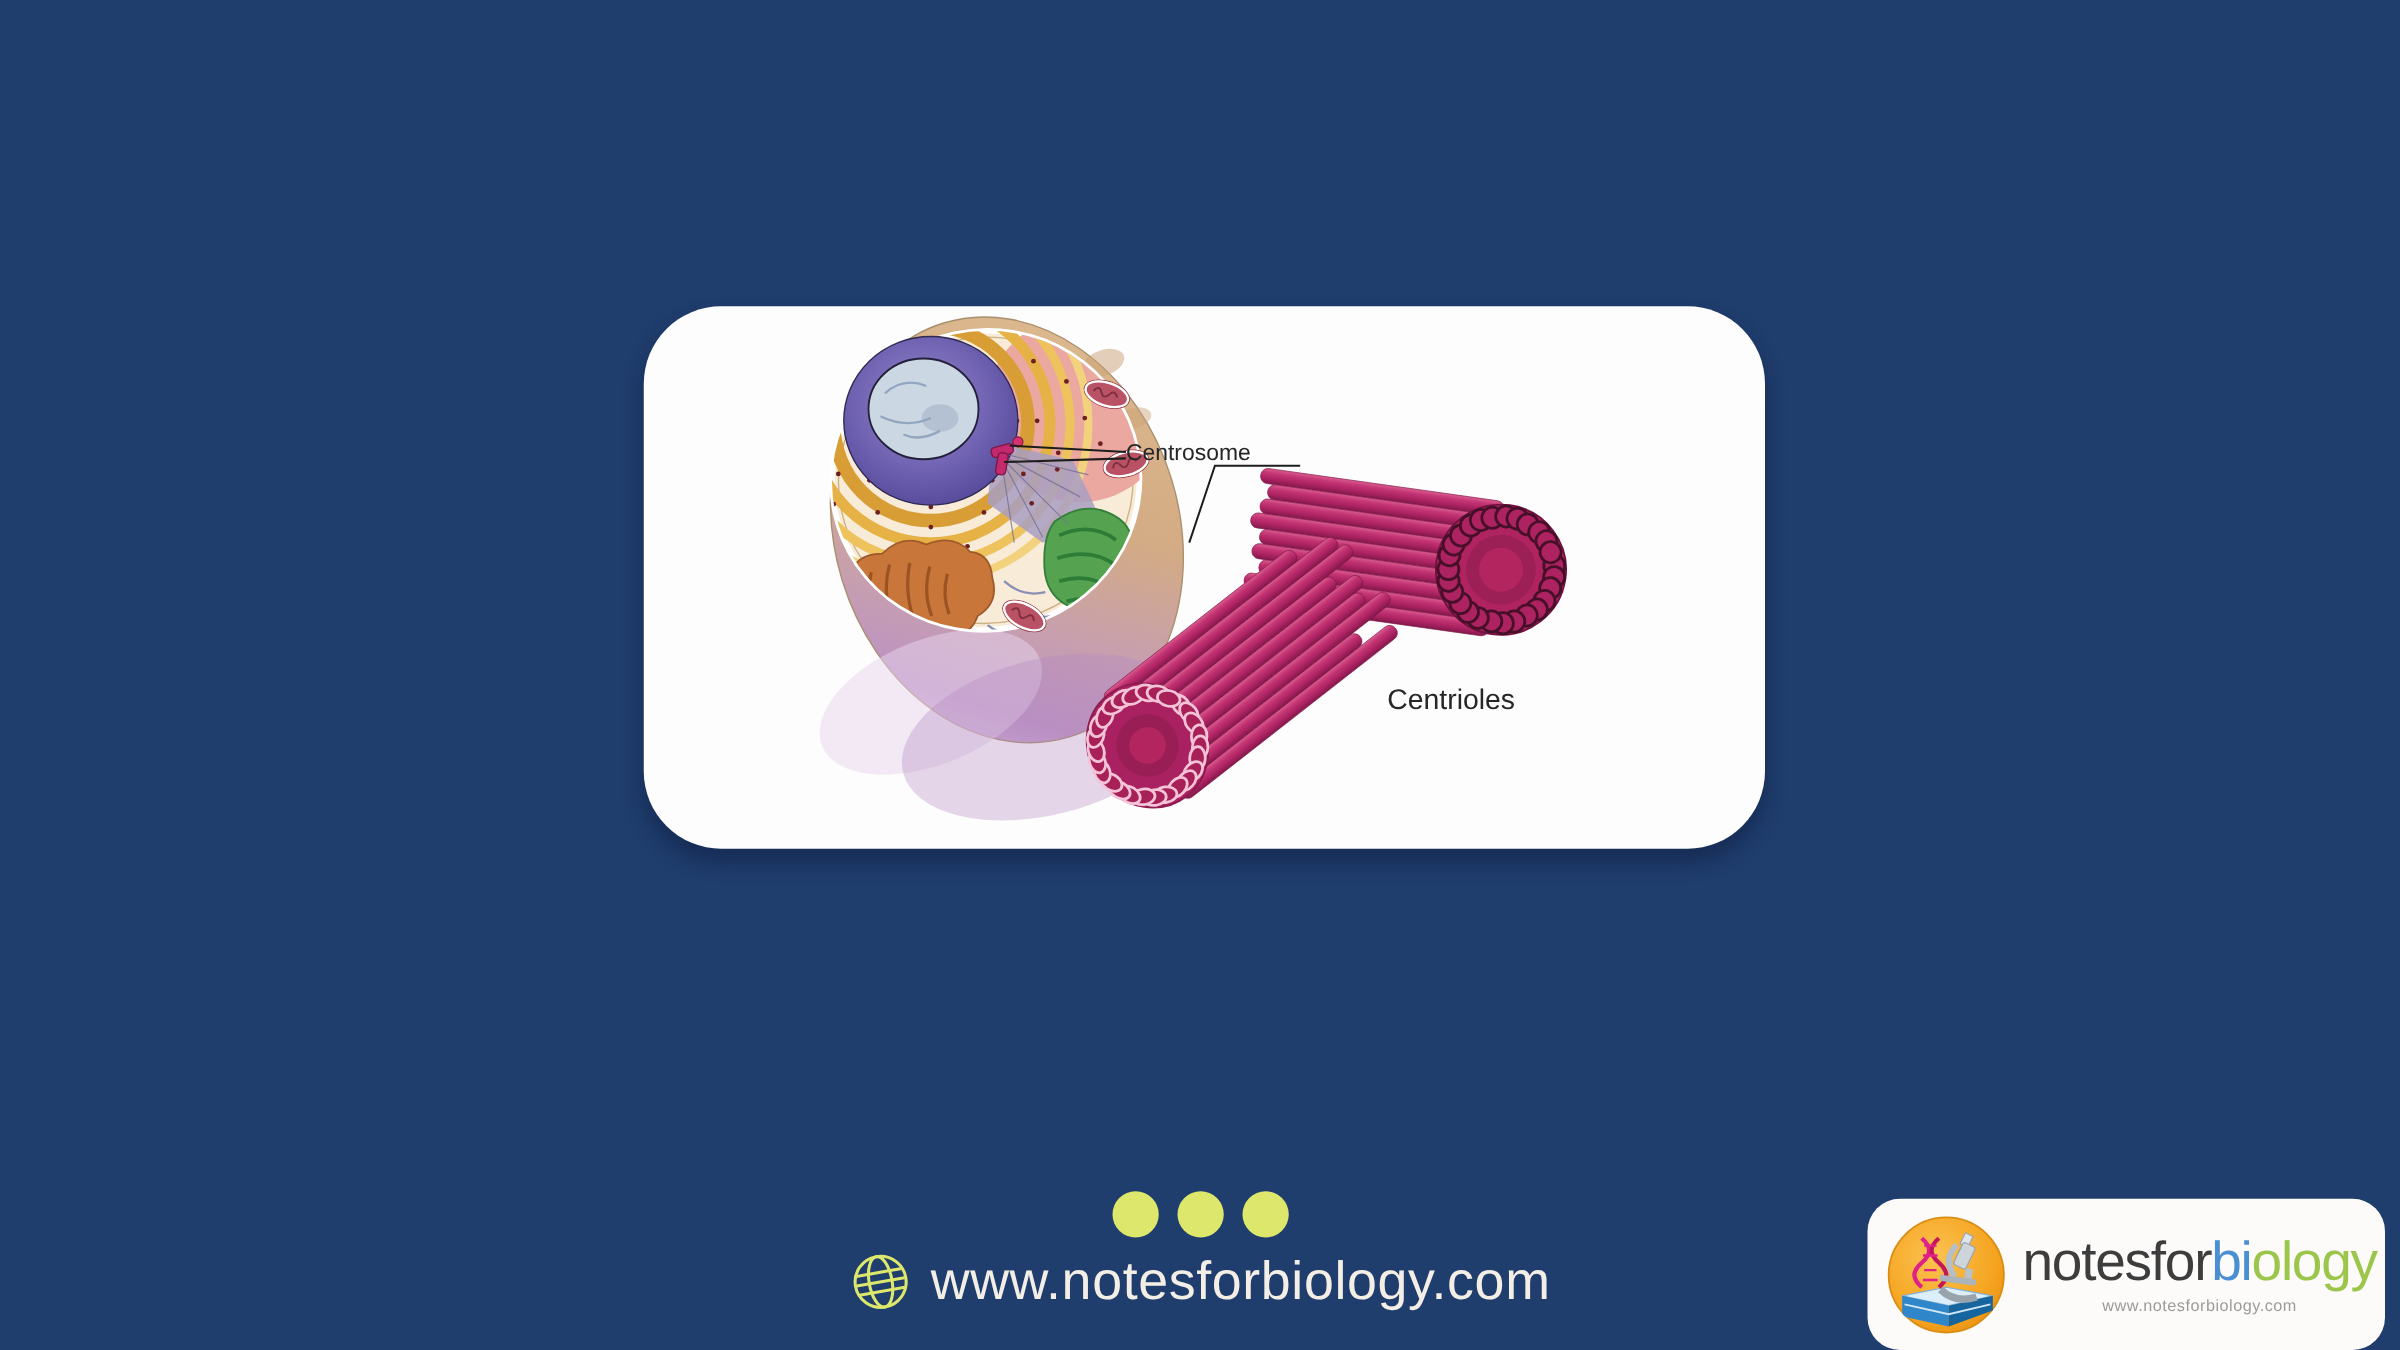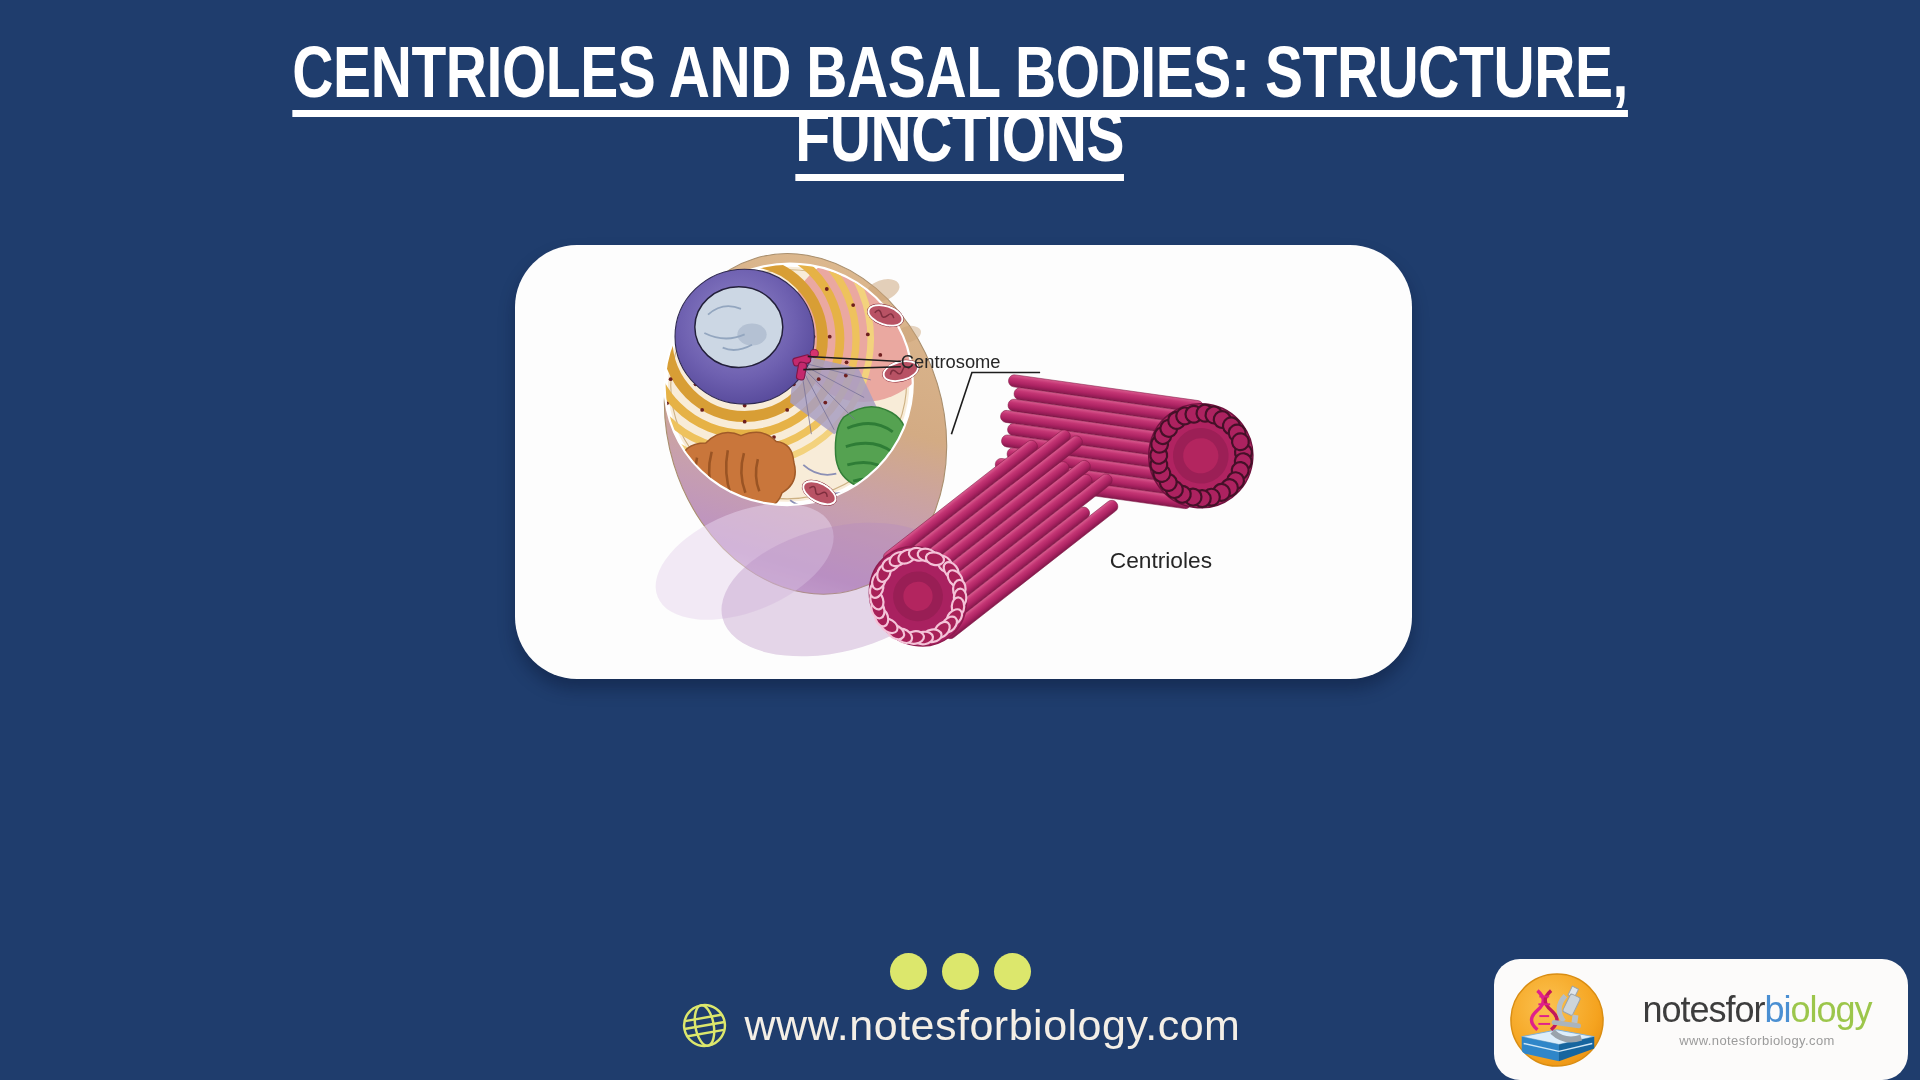--- a/index.html
+++ b/index.html
@@ -34,39 +34,31 @@
     justify-content:center;align-items:center;gap:16px;}
   .site-text{font-size:43px;color:var(--footer-text);letter-spacing:.5px;font-weight:400;}
   .globe{width:49px;height:49px;}
 
   
   .logo-card{position:absolute;left:1494px;top:959px;width:414px;height:121px;
     background:#fcfbfa;border-radius:26px;display:flex;align-items:center;
     padding:0 12px 0 14px;gap:12px;}
   .badge{width:98px;height:98px;flex:0 0 auto;}
   .brand-col{flex:1;display:flex;flex-direction:column;align-items:center;}
-  .brand{font-size:36px;letter-spacing:-1px;line-height:1;white-space:nowrap;}
+  .brand{font-size:44px;letter-spacing:-1px;line-height:1;white-space:nowrap;}
   .brand .b1{color:var(--brand-gray);}
   .brand .b2{color:var(--brand-blue);}
   .brand .b3{color:var(--brand-green);}
   .brand-site{font-size:13px;color:var(--logo-site-gray);letter-spacing:.4px;margin-top:5px;}
 </style>
 </head>
 <body>
 
 <div class="stage">
 
-  <div class="title">
-    <div class="title-line">
-      <span>CENTRIOLES AND BASAL BODIES: STRUCTURE,</span>
-    </div>
-    <div class="title-line">
-      <span>FUNCTIONS</span>
-    </div>
-  </div>
 
   <div class="figure-card">
     <svg viewBox="0 0 897 592">
       <defs>
         <linearGradient id="cellGrad" x1="0.75" y1="0.05" x2="0.25" y2="1">
           <stop offset="0" stop-color="#dcb88e"></stop>
           <stop offset="0.42" stop-color="#d3ab84"></stop>
           <stop offset="0.68" stop-color="#c79fae"></stop>
           <stop offset="0.88" stop-color="#bc92c4"></stop>
           <stop offset="1" stop-color="#cdabd6"></stop>

